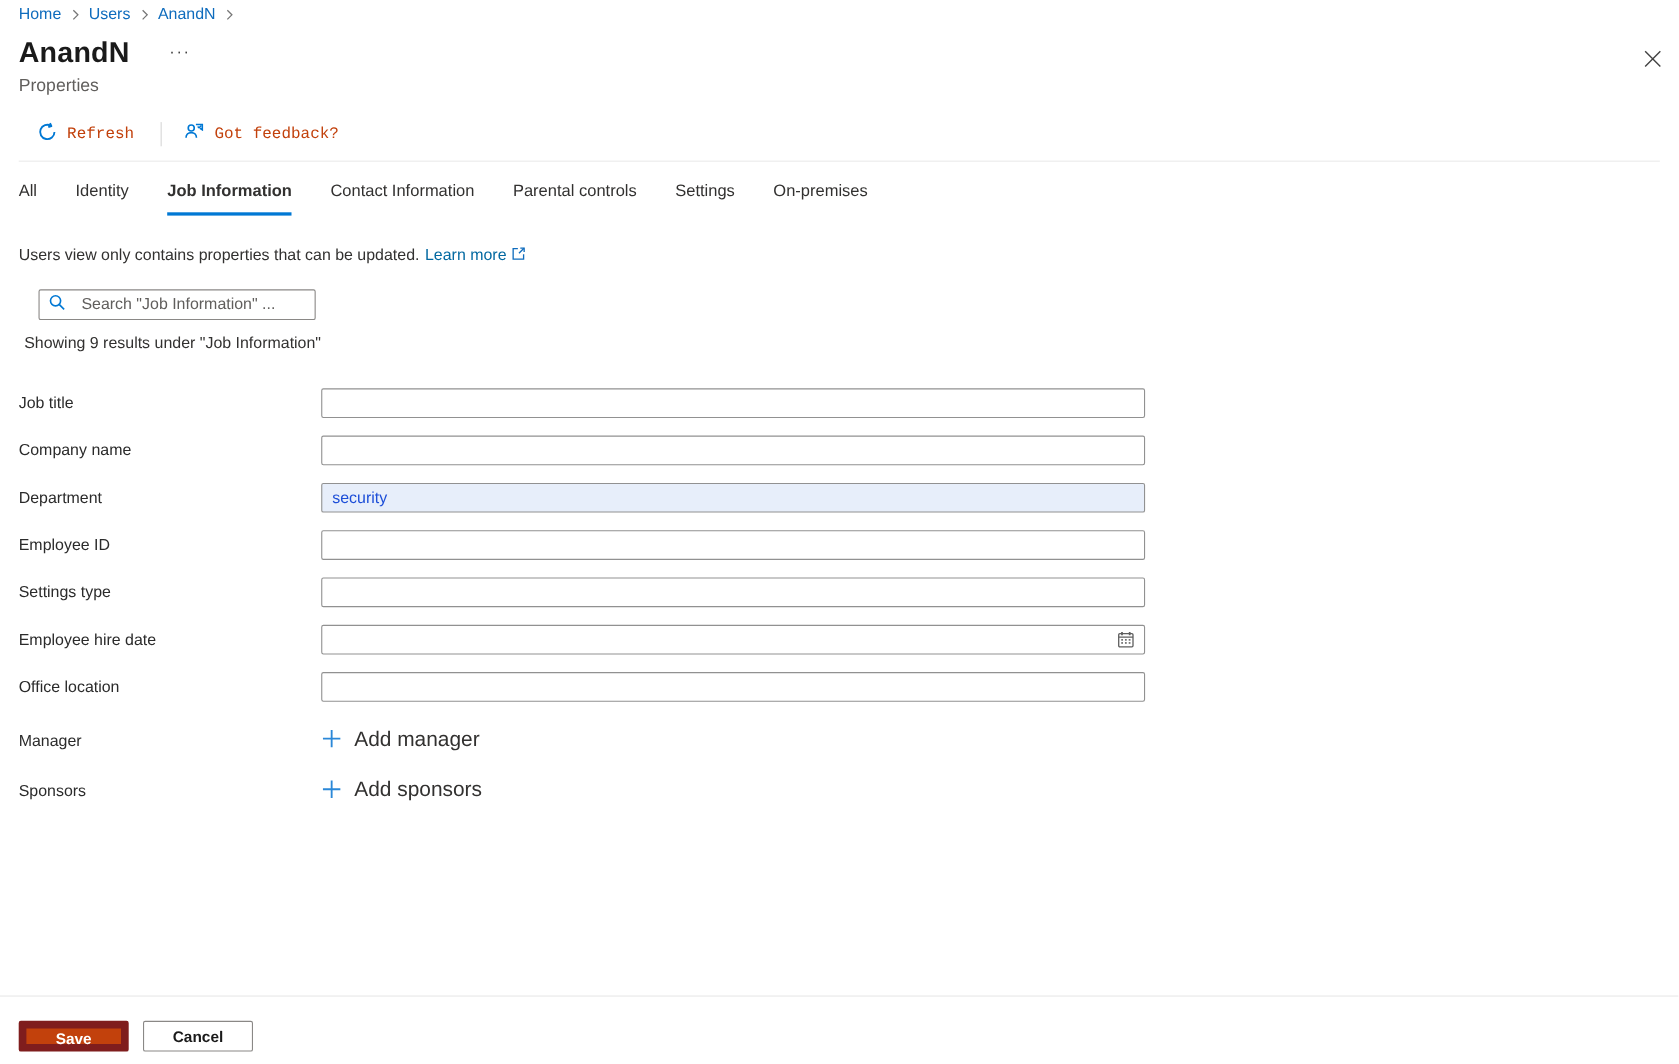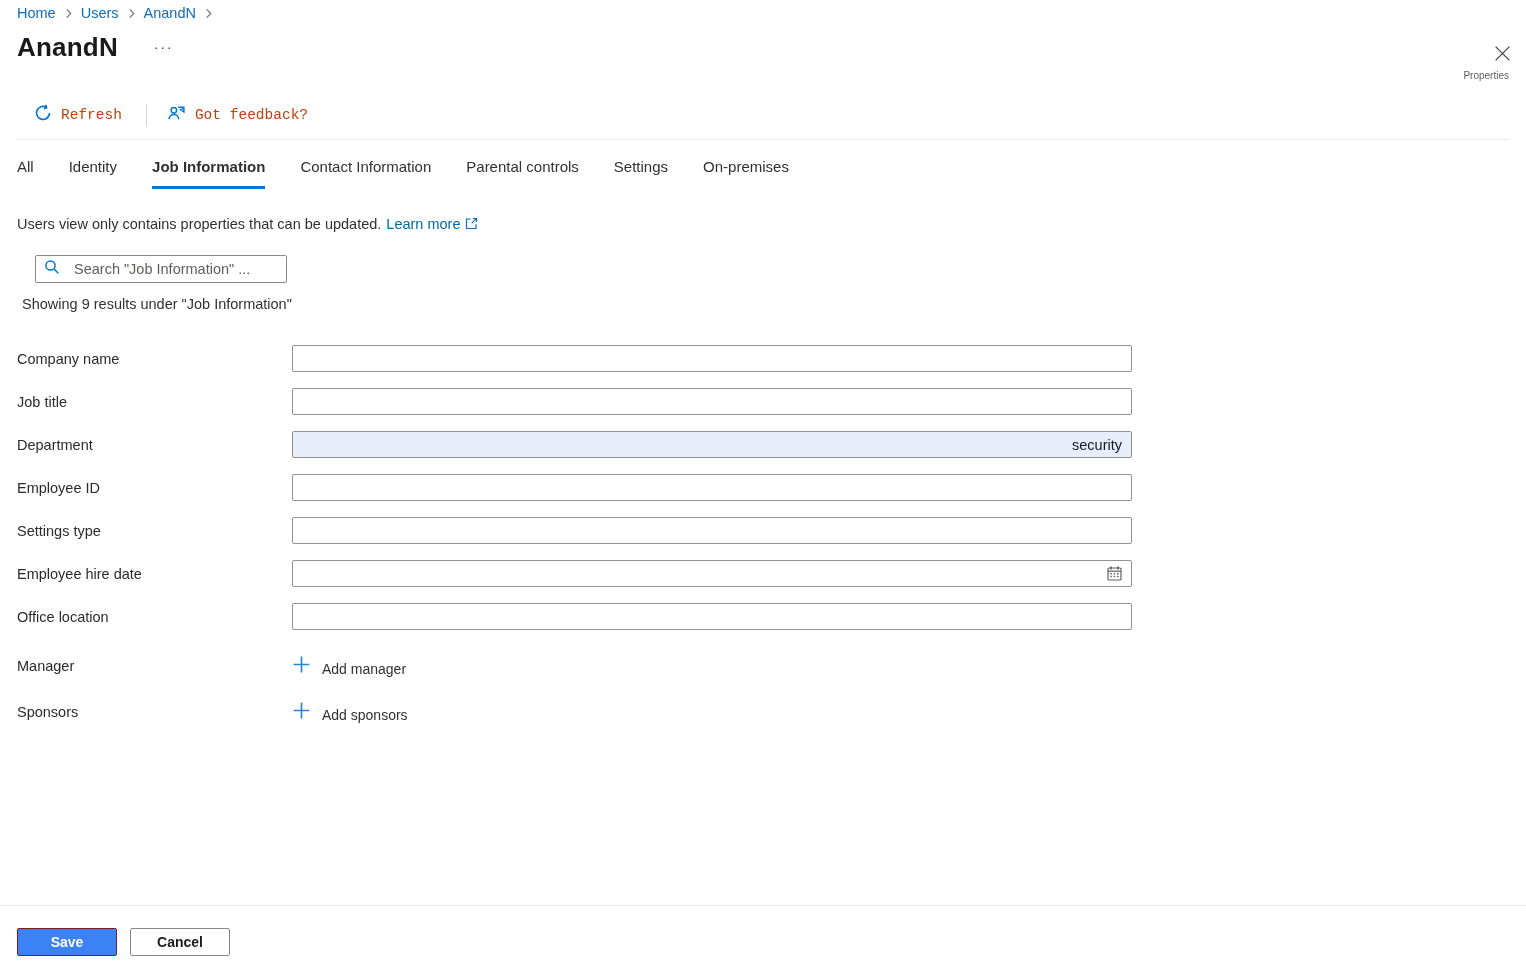--- a/index.html
+++ b/index.html
@@ -16,21 +16,21 @@
   
   .breadcrumb { padding: 5px 17px 0 17px; font-size: 14.5px; display: flex; align-items: center; gap: 7px; }
   .breadcrumb a { color: #0f6cbd; text-decoration: none; cursor: pointer; }
   .crumb-sep { display: flex; align-items: center; color: #777; }
 
   
   .title-row { padding: 11px 17px 0 17px; display: flex; align-items: baseline; }
   .page-title { font-size: 26px; font-weight: 700; color: #1a1a1a; margin: 0; letter-spacing: 0.2px; }
   .more-btn { margin-left: 36px; color: #424242; font-size: 15px; letter-spacing: 1.5px; cursor: pointer; line-height: 1; position: relative; top: -4px; }
   .close-btn { position: absolute; top: 44px; right: 13px; width: 22px; height: 22px; display: flex; align-items: center; justify-content: center; cursor: pointer; background: none; border: none; padding: 0; }
-  .subtitle { padding: 7px 17px 0 17px; color: #605e5c; font-size: 10px; text-align: right; }
+  .subtitle { padding: 7px 17px 0 17px; color: #605e5c; font-size: 16px; }
 
   
   .toolbar { margin-top: 19px; padding-left: 28px; display: flex; align-items: center; height: 30px; }
   .toolbar-btn { display: flex; align-items: center; gap: 9px; background: none; border: none; font-family: Liberation Mono, monospace; font-size: 14.5px; color: #c2410c; cursor: pointer; padding: 4px 6px; }
   .toolbar-sep { width: 1px; height: 22px; background: #d6d6d6; margin: 0 14px 0 18px; }
   .toolbar-divider { margin: 9px 17px 0 17px; border-bottom: 1px solid #eaeaea; }
 
   
   .tabs { padding: 18px 17px 0 17px; display: flex; gap: 35px; font-size: 15px; }
   .tab { padding-bottom: 11px; border-bottom: 3px solid transparent; cursor: pointer; color: #323130; }
@@ -45,31 +45,31 @@
   .search-box { margin: 23px 0 0 35px; width: 252px; height: 28px; border: 1px solid #8a8886; border-radius: 2px; display: flex; align-items: center; padding: 0 8px; gap: 12px; background: #fff; }
   .search-box input { border: none; outline: none; flex: 1; font-family: inherit; font-size: 14.5px; color: #323130; background: transparent; min-width: 0; }
   .search-box input::placeholder { color: #605e5c; opacity: 1; }
   .results-line { margin: 13px 17px 0 22px; font-size: 14.5px; color: #323130; }
 
   
   .form { margin: 33px 17px 0 17px; }
   .form-row { display: flex; align-items: center; margin-bottom: 16px; }
   .form-label { width: 275px; flex-shrink: 0; font-size: 14.5px; color: #2b2b2b; }
   .input-wrap { position: relative; display: flex; align-items: center; }
-  .text-field { width: 840px; height: 27px; border: 1px solid #919191; border-radius: 2px; padding: 0 9px; font-family: inherit; font-size: 14.5px; color: #0f172a; background: #fff; outline: none; text-align: right; }
+  .text-field { width: 749px; height: 27px; border: 1px solid #919191; border-radius: 2px; padding: 0 9px; font-family: inherit; font-size: 14.5px; color: #1d4ed8; background: #fff; outline: none; }
   .text-field.filled { background: #e7eefa; }
   .calendar-icon { position: absolute; right: 9px; top: 5px; pointer-events: none; }
   .row-gap-lg { margin-top: 22px; }
   .action-row { margin-bottom: 18px; height: 28px; }
-  .add-link { display: flex; align-items: flex-end; gap: 11px; cursor: pointer; background: none; border: none; padding: 0; font-family: inherit; font-size: 14px; color: #323130; }
+  .add-link { display: flex; align-items: flex-start; gap: 11px; cursor: pointer; background: none; border: none; padding: 0; font-family: inherit; font-size: 19px; color: #323130; }
 
   
   .footer { position: absolute; left: 0; right: 0; top: 905px; border-top: 1px solid #e8e8e8; padding: 22px 17px 0 17px; display: flex; align-items: center; }
   .btn { height: 28px; width: 100px; border-radius: 2px; font-family: inherit; font-size: 14px; font-weight: 700; cursor: pointer; }
-  .btn-primary { background: #3b82f6; color: #ffffff; border: 1px solid #7f1d1d; }
+  .btn-primary { background: #c2410c; color: #ffffff; border: 7px solid #7f1d1d; }
   .btn-secondary { background: #ffffff; color: #1a1a1a; border: 1px solid #8a8886; margin-left: 13px; }
 </style>
 </head>
 <body>
 
 <nav class="breadcrumb">
   <a>Home</a>
   <span class="crumb-sep">
     <svg width="11" height="11" viewBox="0 0 12 12">
         <path d="M4 1.5 L8.5 6 L4 10.5" fill="none" stroke="#777" stroke-width="1.3"></path>
@@ -156,28 +156,28 @@
         <path d="M10 10 L14.3 14.3"></path>
       </svg>
   </span>
   <input type="text" placeholder="Search &quot;Job Information&quot; ..." style="">
 </div>
 <div class="results-line">Showing 9 results under "Job Information"</div>
 
 <div class="form">
 
   <div class="form-row">
+    <span class="form-label">Job title</span>
+    <span class="input-wrap">
+        <input class="text-field" type="text" value="" style="">
+      </span>
+  </div>
+
+  <div class="form-row">
     <span class="form-label">Company name</span>
-    <span class="input-wrap">
-        <input class="text-field" type="text" value="" style="">
-      </span>
-  </div>
-
-  <div class="form-row">
-    <span class="form-label">Job title</span>
     <span class="input-wrap">
         <input class="text-field" type="text" value="" style="">
       </span>
   </div>
 
   <div class="form-row">
     <span class="form-label">Department</span>
     <span class="input-wrap">
         <input class="text-field filled" type="text" value="security" style="">
       </span>

